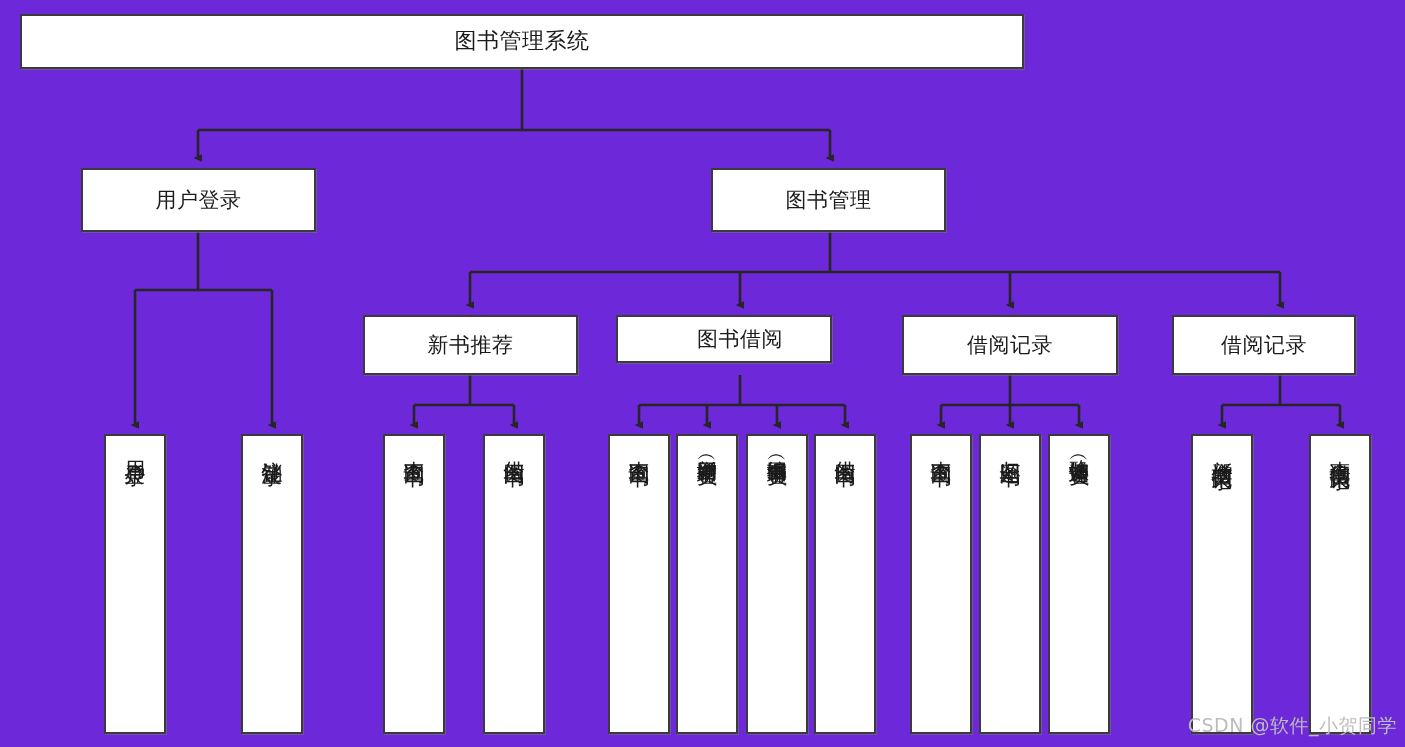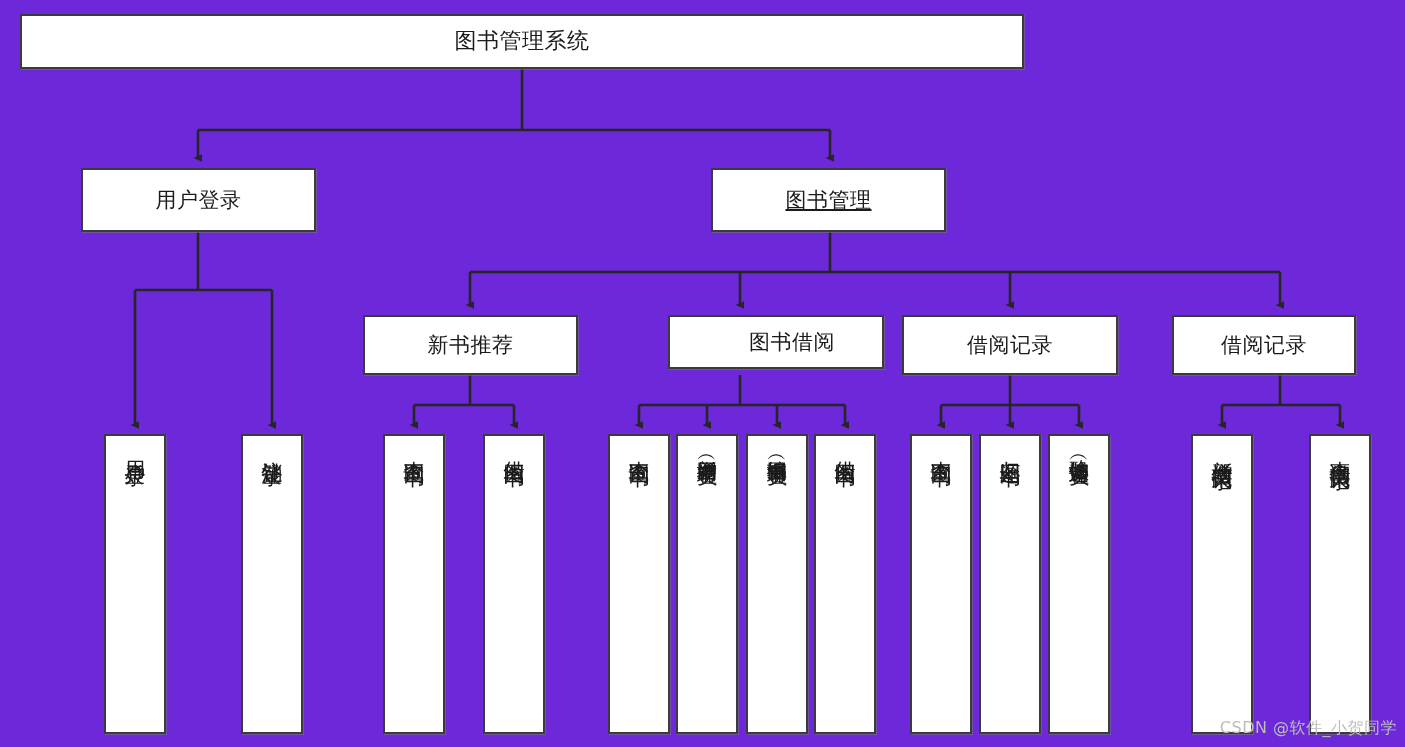--- a/index.html
+++ b/index.html
@@ -64,21 +64,21 @@
     white-space: normal;
   }
   .node.vertical.tall-text .label {
     font-size: 20px;
     letter-spacing: 1px;
   }
   #watermark {
     position: absolute;
     right: 8px;
     bottom: 8px;
-    font-size: 16px;
+    font-size: 19px;
     color: #bcbcbc;
     letter-spacing: 0.5px;
     user-select: none;
   }
 </style>
 </head>
 <body>
 
 <div id="diagram-root">
 
@@ -133,29 +133,29 @@
   </svg>
 
   <div class="node root horizontal" style="left:20px; top:14px; width:1004px; height:55px;">
     <span class="label">图书管理系统</span>
   </div>
 
   <div class="node horizontal" style="left:81px; top:168px; width:235px; height:64px;">
     <span class="label">用户登录</span>
   </div>
 
-  <div class="node horizontal" style="left:711px; top:168px; width:235px; height:64px;text-decoration:underline;">
+  <div class="node horizontal" style="left:711px; top:168px; width:235px; height:64px;">
     <span class="label">图书管理</span>
   </div>
 
   <div class="node horizontal" style="left:363px; top:315px; width:215px; height:60px;">
     <span class="label">新书推荐</span>
   </div>
 
-  <div class="node horizontal" style="left:668px; top:315px; width:216px; height:54px;padding-left:32px;">
+  <div class="node horizontal" style="left:616px; top:315px; width:216px; height:48px;padding-left:32px;">
     <span class="label">图书借阅</span>
   </div>
 
   <div class="node horizontal" style="left:902px; top:315px; width:216px; height:60px;">
     <span class="label">借阅记录</span>
   </div>
 
   <div class="node horizontal" style="left:1172px; top:315px; width:184px; height:60px;">
     <span class="label">借阅记录</span>
   </div>

